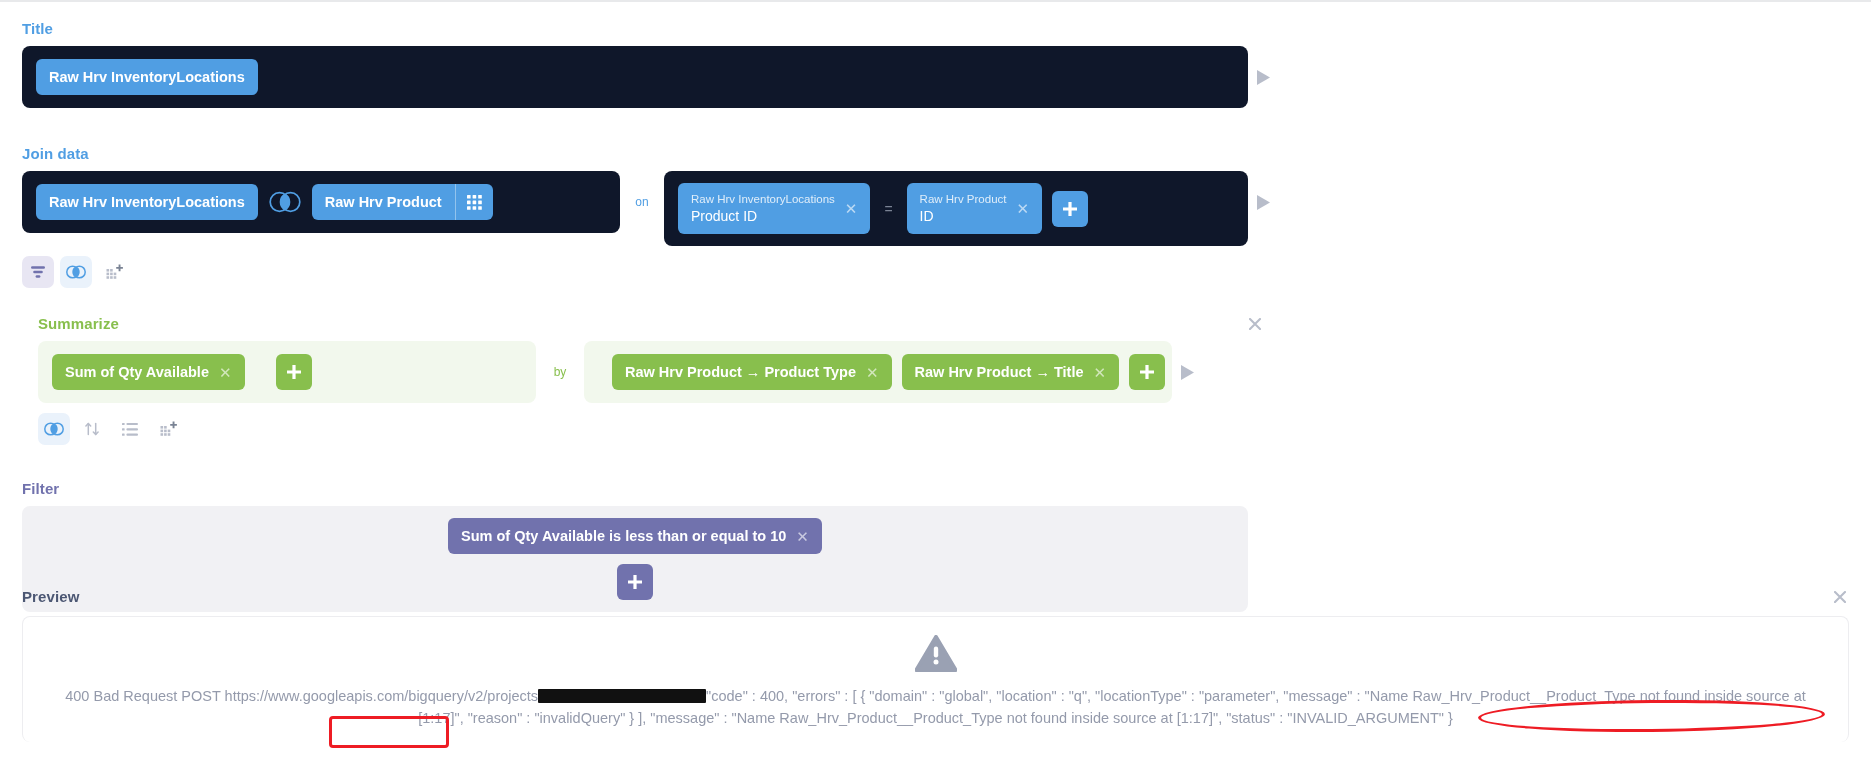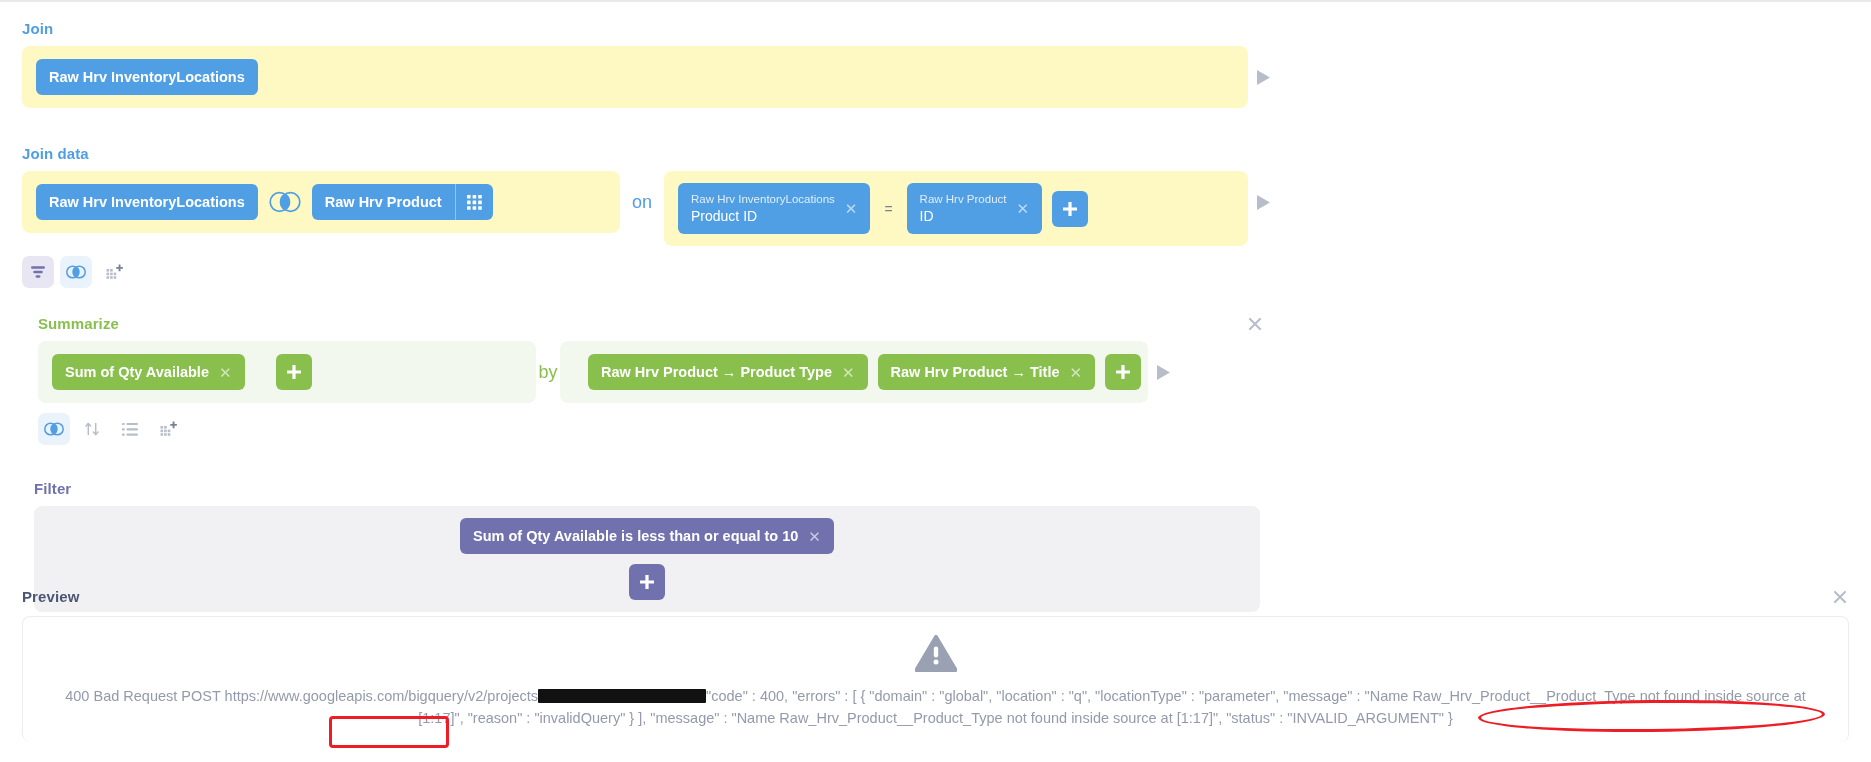--- a/index.html
+++ b/index.html
@@ -33,21 +33,21 @@
   .clause-row { display: flex; align-items: flex-start; }
 
   .clause-box {
     border-radius: 8px;
     min-height: 62px;
     display: flex;
     align-items: center;
     padding: 12px 14px;
     gap: 10px;
   }
-  .box-blue  { background: #fef9c3; }
+  .box-blue  { background: #0f172a; }
   .box-green { background: #f2f8ed; }
   .box-gray  { background: #f1f1f4; }
 
   
   .chip {
     display: inline-flex;
     align-items: center;
     border-radius: 6px;
     color: #fff;
     font-weight: 700;
@@ -102,21 +102,21 @@
     cursor: pointer;
     flex: none;
   }
   .add-blue  { background: #509ee3; }
   .add-green { background: #88bf4d; }
   .add-purple{ background: #7172ad; }
   .add-btn svg { display: block; }
 
   .op-word {
     color: #509ee3;
-    font-size: 18px;
+    font-size: 12px;
     font-weight: 400;
     padding: 0 6px;
   }
   .op-word.green { color: #88bf4d; }
   .eq-sign {
     color: #7a8394;
     font-size: 14px;
     padding: 0 4px;
     align-self: center;
   }
@@ -195,21 +195,21 @@
     width: 120px; height: 32px;
     border-radius: 4px;
   }
 </style>
 </head>
 <body>
 
 <div class="page">
 
   <div class="section" style="left:22px; top:18px; width:1290px;">
-    <div class="sec-label lbl-data">Join</div>
+    <div class="sec-label lbl-data">Title</div>
     <div class="clause-row">
       <div class="clause-box box-blue" style="width:1226px;">
         <div class="chip chip-blue">
           <span>Raw Hrv InventoryLocations</span>
         </div>
       </div>
       <div class="play">
         <svg width="15" height="17" viewBox="0 0 15 17">
           <polygon points="1,1 14,8.5 1,16" fill="#b8bdca"></polygon>
         </svg>
@@ -343,21 +343,21 @@
           <span>Sum of Qty Available</span>
           <span class="x">✕</span>
         </div>
         <div class="add-btn add-green">
           <svg width="16" height="16" viewBox="0 0 16 16">
             <path d="M6.4 1h3.2v5.4H15v3.2H9.6V15H6.4V9.6H1V6.4h5.4z" fill="#fff"></path>
           </svg>
         </div>
       </div>
 
-      <div style="width:24px; display:flex; align-items:center; justify-content:center; height:62px;">
+      <div style="width:48px; display:flex; align-items:center; justify-content:center; height:62px;">
         <span class="op-word green">by</span>
       </div>
 
       <div class="clause-box box-green" style="width:588px;padding-left:28px;">
         <div class="chip chip-green">
           <span>Raw Hrv Product → Product Type</span>
           <span class="x">✕</span>
         </div>
         <div class="chip chip-green">
           <span>Raw Hrv Product → Title</span>
@@ -418,21 +418,21 @@
             <rect x="4.1" y="12.2" width="2.6" height="2.6"></rect>
             <rect x="7.7" y="12.2" width="2.6" height="2.6"></rect>
             <rect x="7.7" y="8.6" width="2.6" height="2.6"></rect>
           </g>
           <path d="M12.6 0.5h1.9v2.4h2.4v1.9h-2.4v2.4h-1.9V4.8h-2.4V2.9h2.4z" fill="#7a8394"></path>
         </svg>
       </div>
     </div>
   </div>
 
-  <div class="section" style="left:34px; top:480px; width:1290px;">
+  <div class="section" style="left:22px; top:480px; width:1290px;">
     <div class="sec-label lbl-filter">Filter</div>
     <div class="clause-row">
       <div class="clause-box box-gray" style="width:1226px;flex-direction:column;">
         <div class="chip chip-purple">
           <span>Sum of Qty Available is less than or equal to 10</span>
           <span class="x">✕</span>
         </div>
         <div class="add-btn add-purple">
           <svg width="16" height="16" viewBox="0 0 16 16">
             <path d="M6.4 1h3.2v5.4H15v3.2H9.6V15H6.4V9.6H1V6.4h5.4z" fill="#fff"></path>

